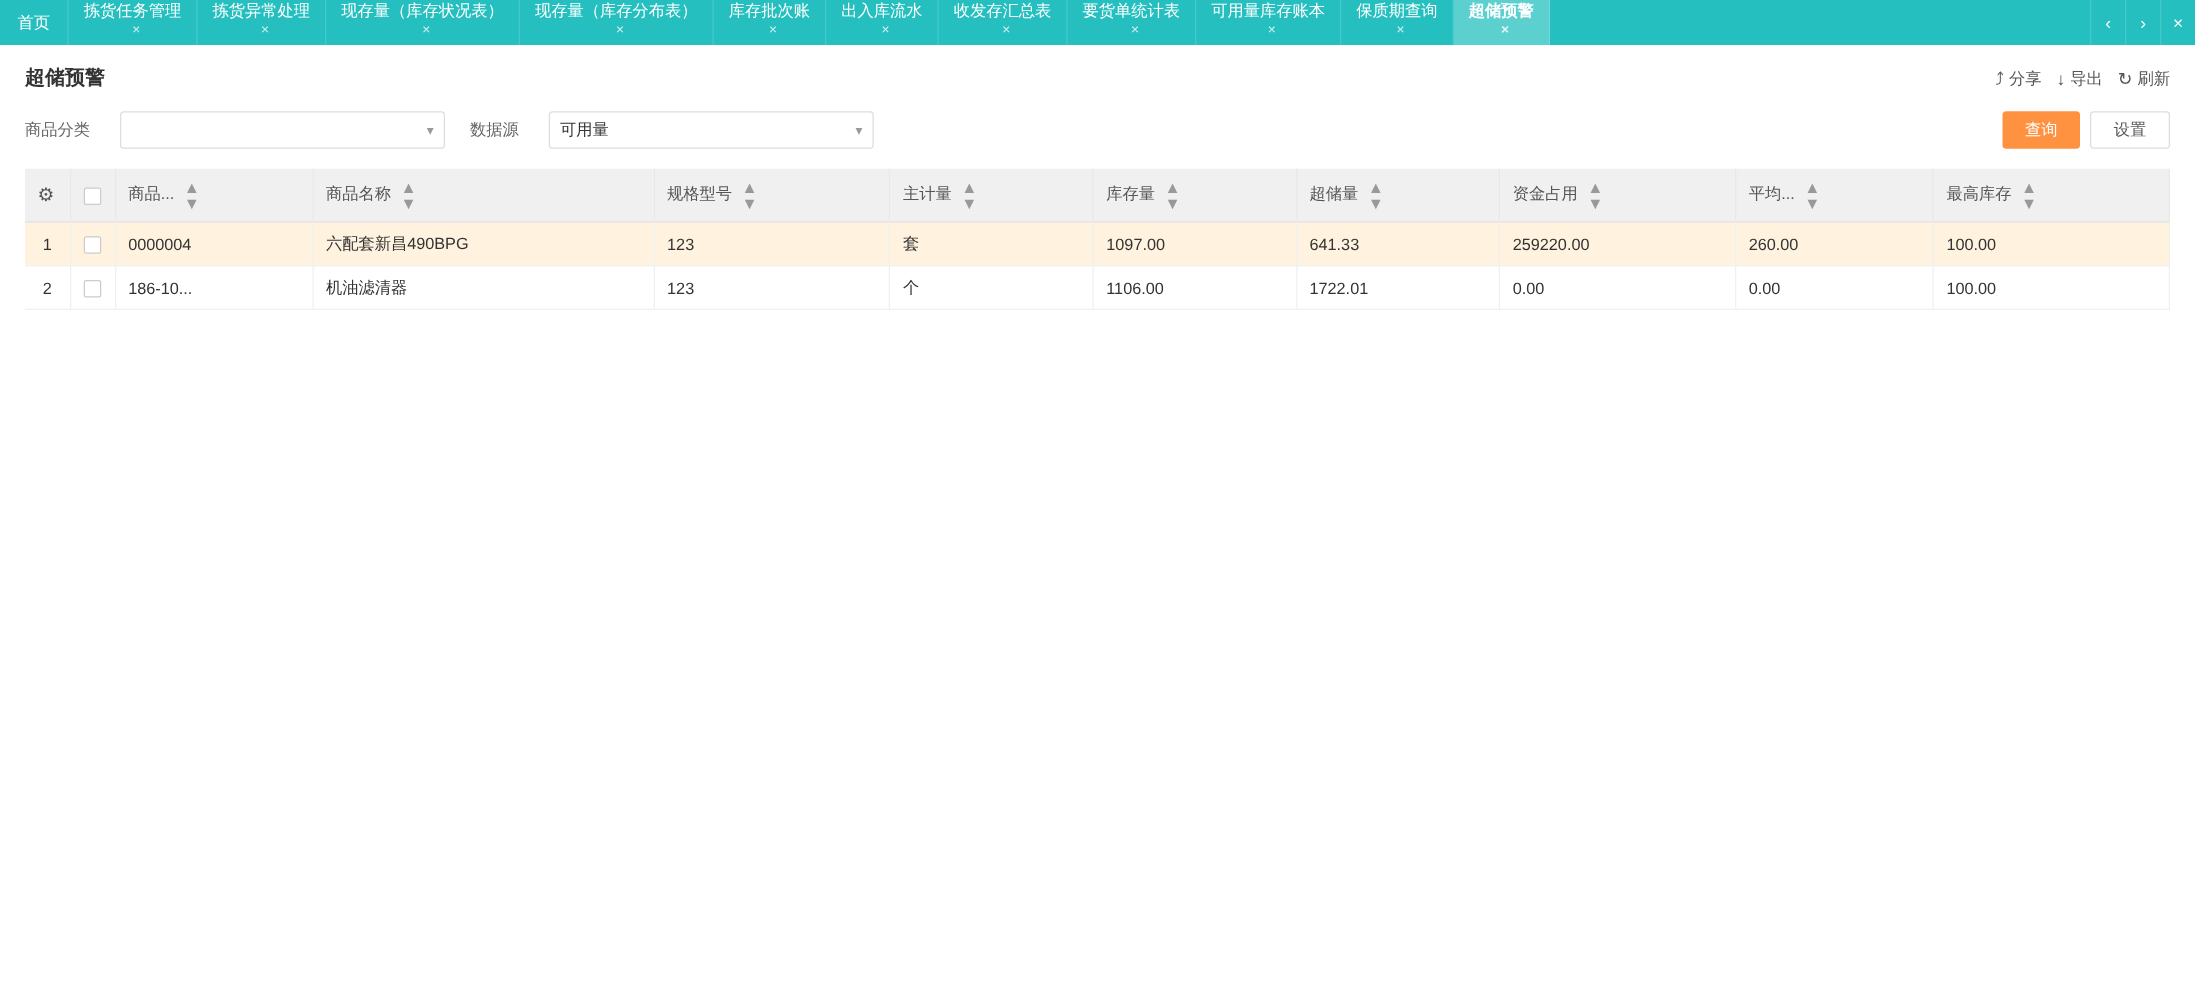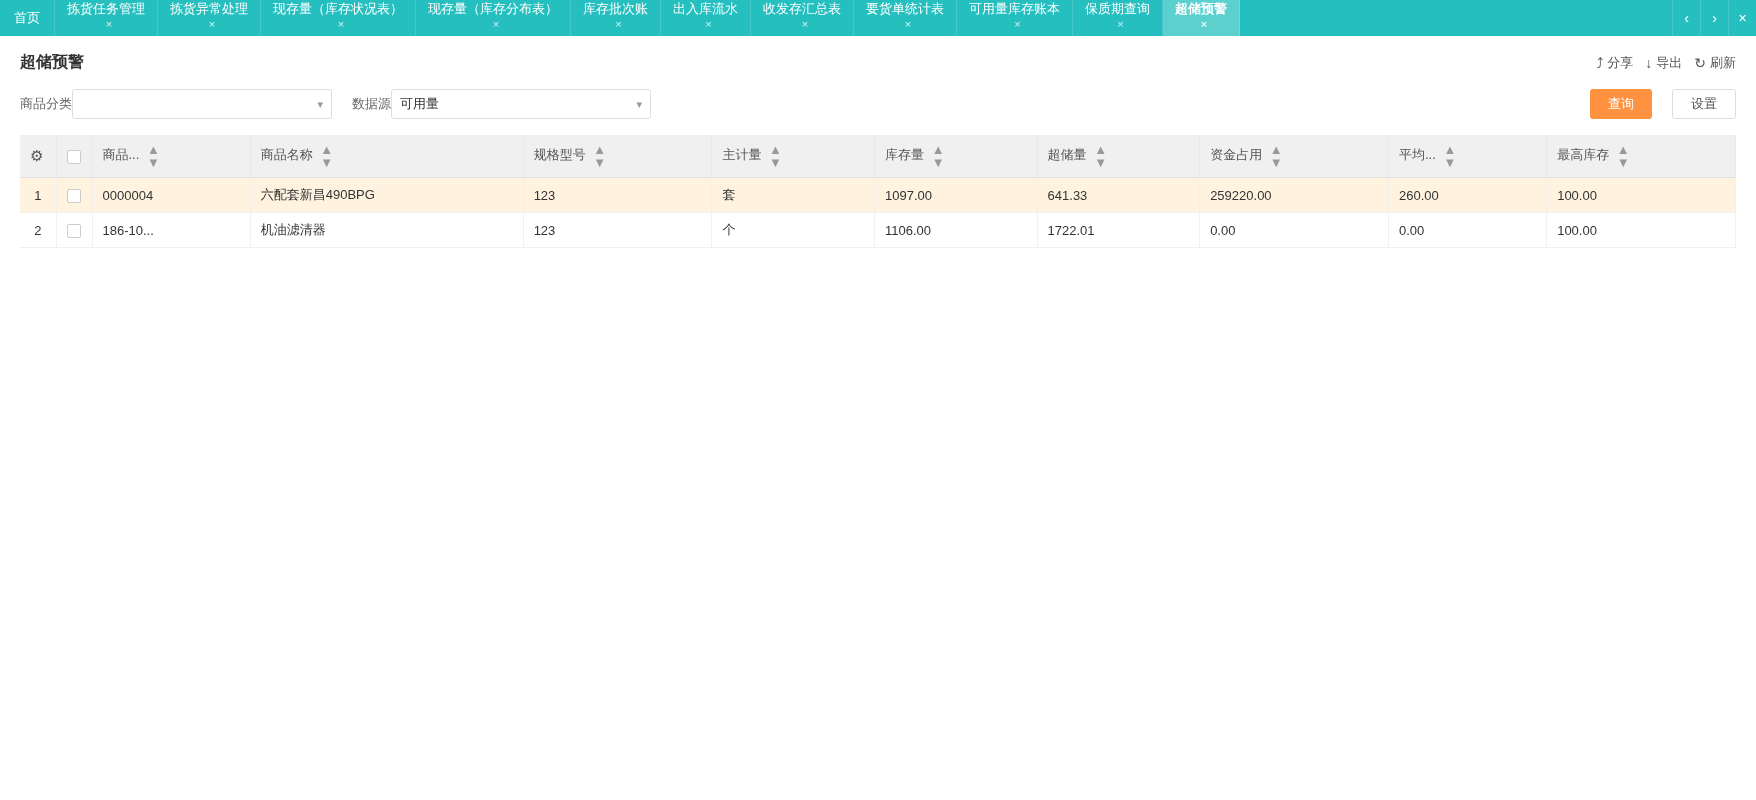--- a/index.html
+++ b/index.html
@@ -97,41 +97,41 @@
     
     .filter-row {
       display: flex;
       align-items: center;
       gap: 20px;
       margin-bottom: 16px;
     }
     .filter-item {
       display: flex;
       align-items: center;
-      gap: 0;
+      gap: 24px;
     }
     .filter-label { color: #666; font-size: 13px; white-space: nowrap; }
     .filter-select {
       display: flex;
       align-items: center;
       border: 1px solid #ddd;
       border-radius: 3px;
       padding: 0 8px;
       height: 30px;
       min-width: 200px;
       background: #fff;
       cursor: pointer;
       justify-content: space-between;
       color: #333;
     }
     .filter-select .arrow { color: #999; font-size: 11px; }
     .filter-buttons {
       margin-left: auto;
       display: flex;
-      gap: 20px;
+      gap: 8px;
     }
     .btn-query {
       background: #ff9240;
       color: #fff;
       border: none;
       border-radius: 3px;
       padding: 0 18px;
       height: 30px;
       cursor: pointer;
       font-size: 13px;

